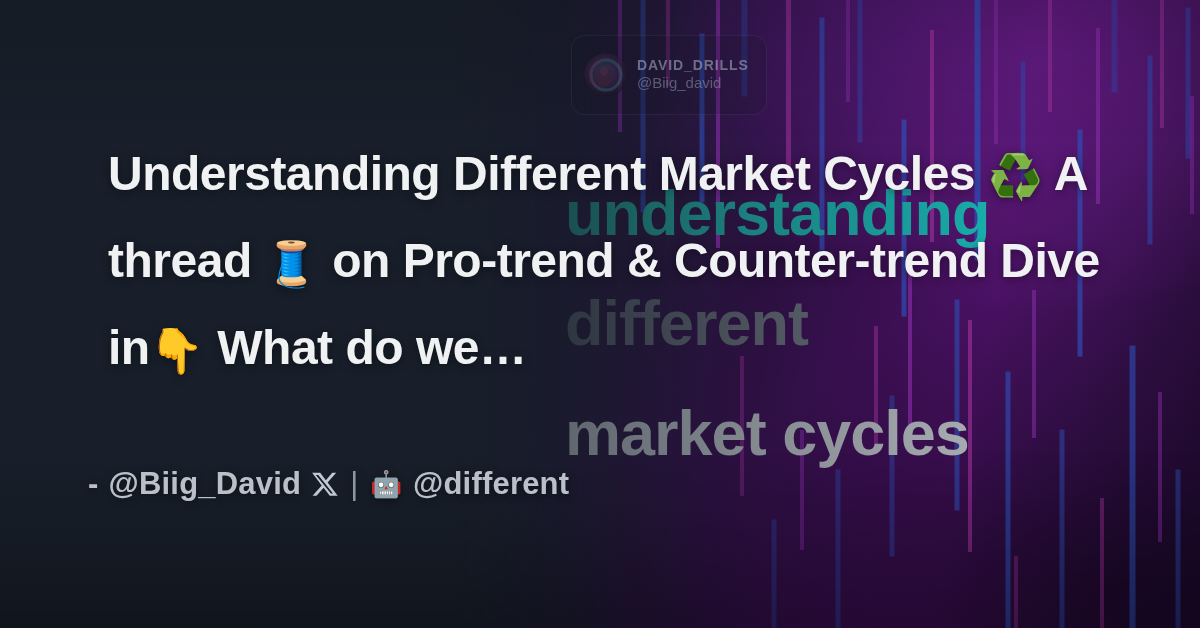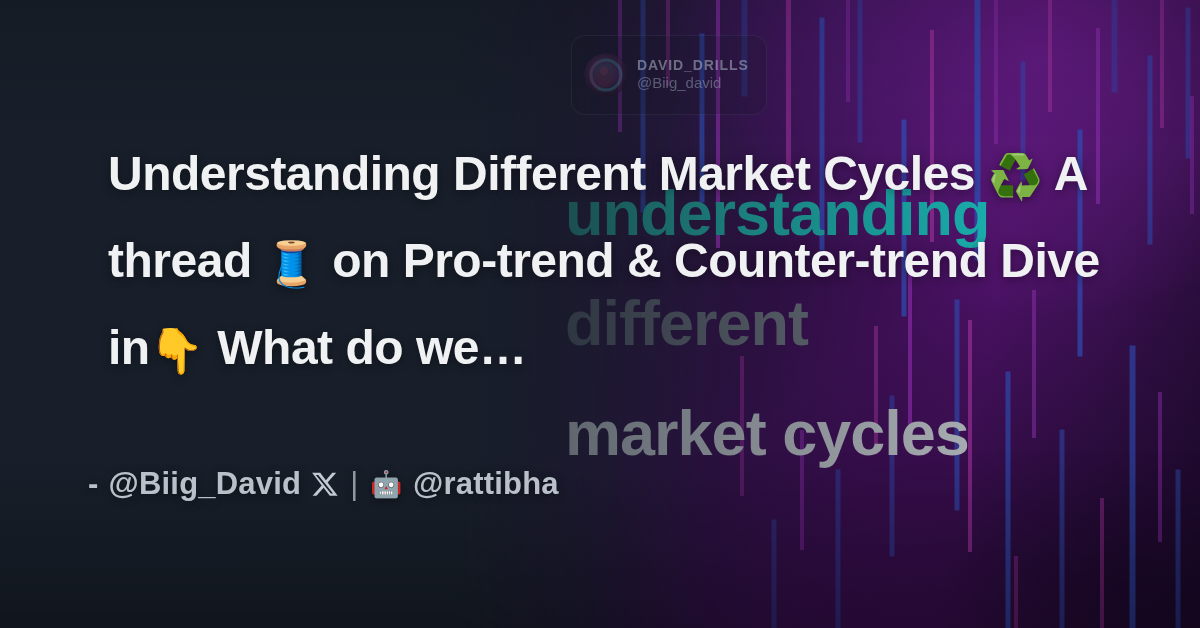--- a/index.html
+++ b/index.html
@@ -283,16 +283,16 @@
   <div class="credit">
     <span>-</span>
     <span>@Biig_David</span>
     <span class="x-logo">
       <svg viewBox="0 0 24 24" xmlns="http://www.w3.org/2000/svg" aria-hidden="true">
         <path d="M18.9 1.6h3.5l-7.6 8.7 8.9 11.8h-7l-5.5-7.2-6.3 7.2H1.4l8.1-9.3L1 1.6h7.2l5 6.6 5.7-6.6zm-1.2 18.4h1.9L6.4 3.5H4.3l13.4 16.5z" fill="#c3c9d2"></path>
       </svg>
     </span>
     <span class="pipe">|</span>
     <span class="bot">🤖</span>
-    <span>@rattibha</span>
+    <span>@different</span>
   </div>
 
 </div>
 
 </body></html>

